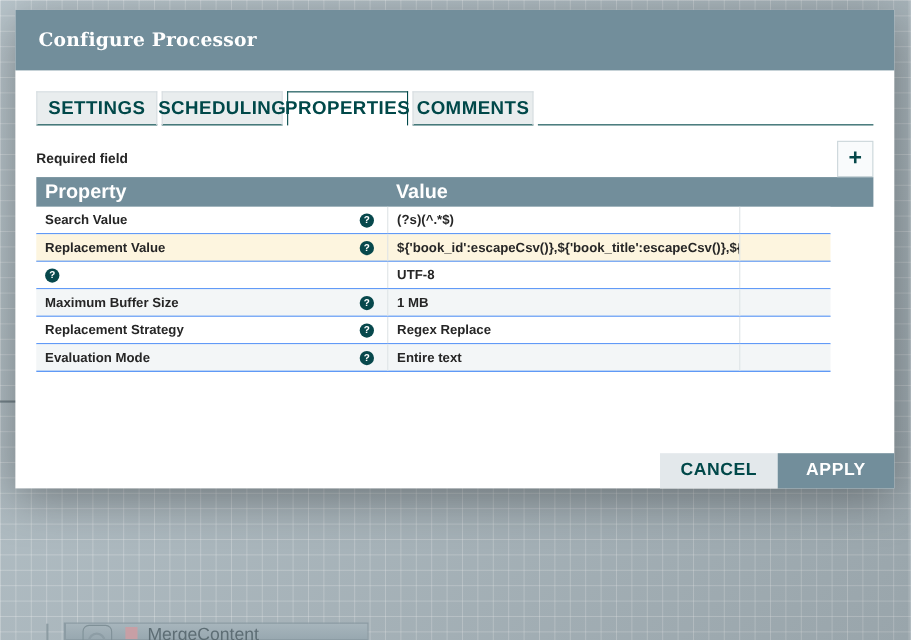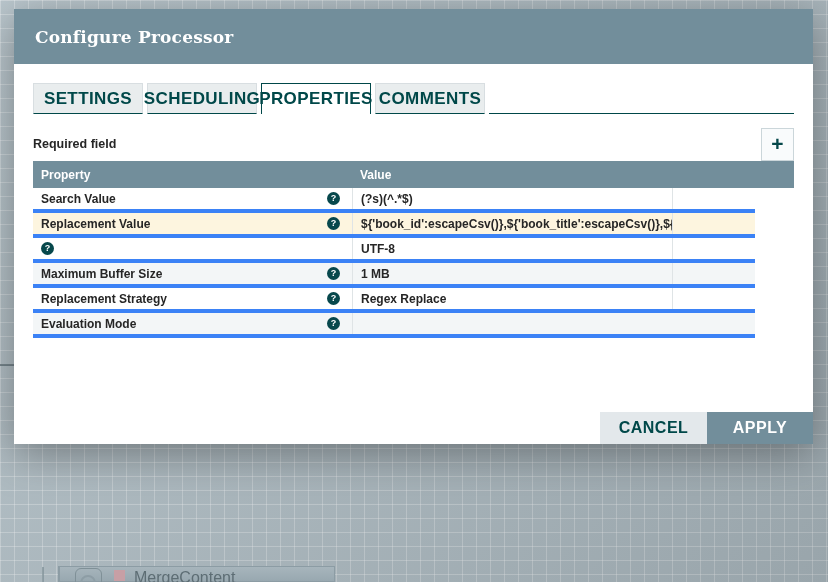--- a/index.html
+++ b/index.html
@@ -80,28 +80,28 @@
   .add-btn {
     width:33px; height:33px; background:#f9fbfc; border:1px solid #cbd6da;
     color:#06484a; font-size:21px; font-weight:bold; line-height:29px;
     text-align:center; cursor:pointer; user-select:none;
   }
 
   
   .prop-table { margin-top:0; }
   .prop-head {
     height:27px; background:#728E9B; color:#ffffff; display:flex;
-    align-items:center; font-size:12px; font-weight:bold;
+    align-items:center; font-size:18px; font-weight:bold;
   }
   .prop-head .col-property { width:319px; padding-left:8px; }
   .prop-head .col-value { padding-left:8px; }
   .prop-body { width:722px; }
   .prop-row {
     display:flex; height:25px; align-items:stretch;
-    border-bottom:4px solid #3b82f6; background:#ffffff;
+    border-bottom:1px solid #3b82f6; background:#ffffff;
     font-size:12px; font-weight:600; color:#262626;
   }
   .prop-row:nth-child(even) { background:#f3f6f7; }
   .prop-row.modified { background:#fdf5df; }
   .cell-property {
     width:319px; display:flex; align-items:center; padding-left:8px;
   }
   .cell-property .prop-name { flex:1; }
   .help-icon {
     width:13px; height:13px; border-radius:50%; background:#07484c;
@@ -207,20 +207,21 @@
           </div>
           <div class="cell-value">Regex Replace</div>
           <div class="cell-extra"></div>
         </div>
 
         <div class="prop-row">
           <div class="cell-property">
             <span class="prop-name">Evaluation Mode</span>
             <span class="help-icon">?</span>
           </div>
+          <div class="cell-value">Entire text</div>
           <div class="cell-extra"></div>
         </div>
 
       </div>
     </div>
 
   </div>
 
   <div class="footer-buttons">
     <div class="btn btn-cancel">CANCEL</div>

